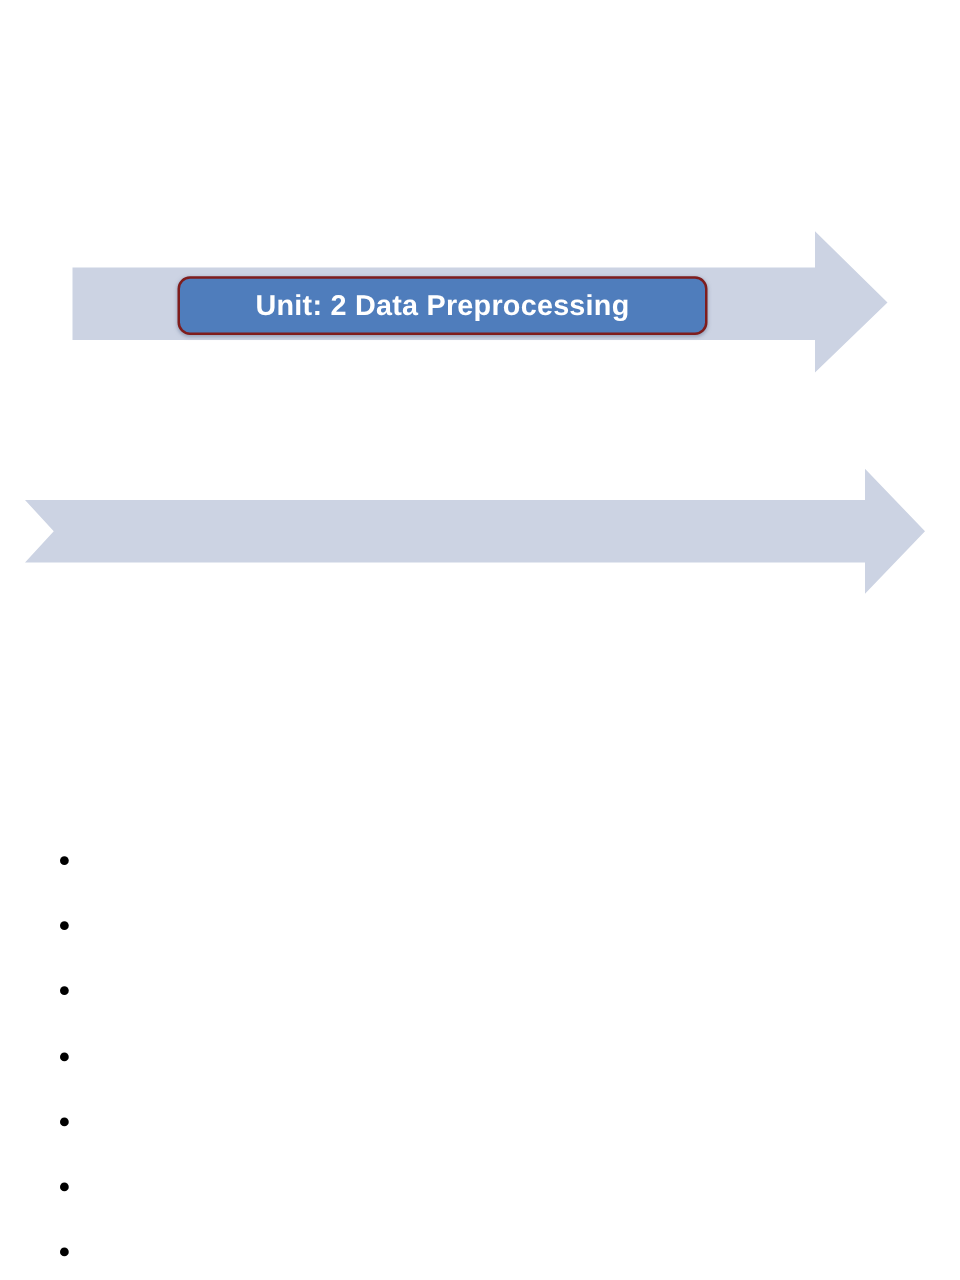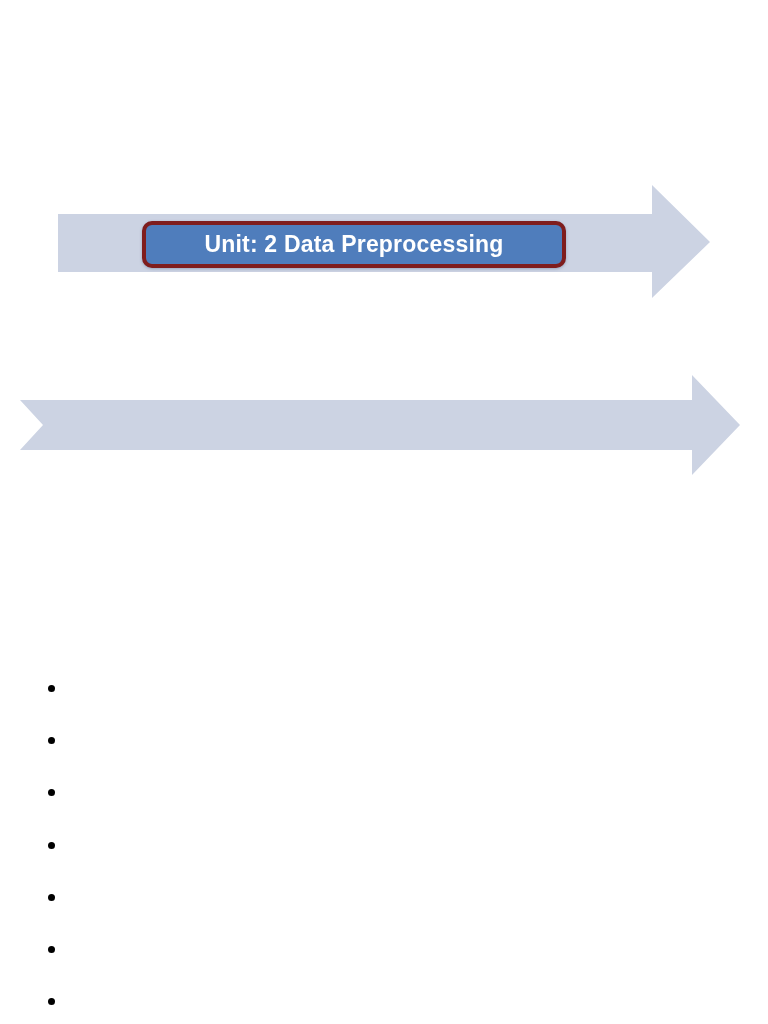--- a/index.html
+++ b/index.html
@@ -24,21 +24,21 @@
     display: block;
   }
   .banner {
     position: absolute;
     left: 142px;
     top: 221px;
     width: 424px;
     height: 47px;
     box-sizing: border-box;
     background: #4f7dbc;
-    border: 4px solid #7f1d1d;
+    border: 2px solid #7f1d1d;
     border-radius: 10px;
     box-shadow: 0 1px 3px rgba(110, 125, 155, 0.55);
     display: flex;
     align-items: center;
     justify-content: center;
   }
   .banner-text {
     color: #ffffff;
     font-size: 23px;
     font-weight: 700;

